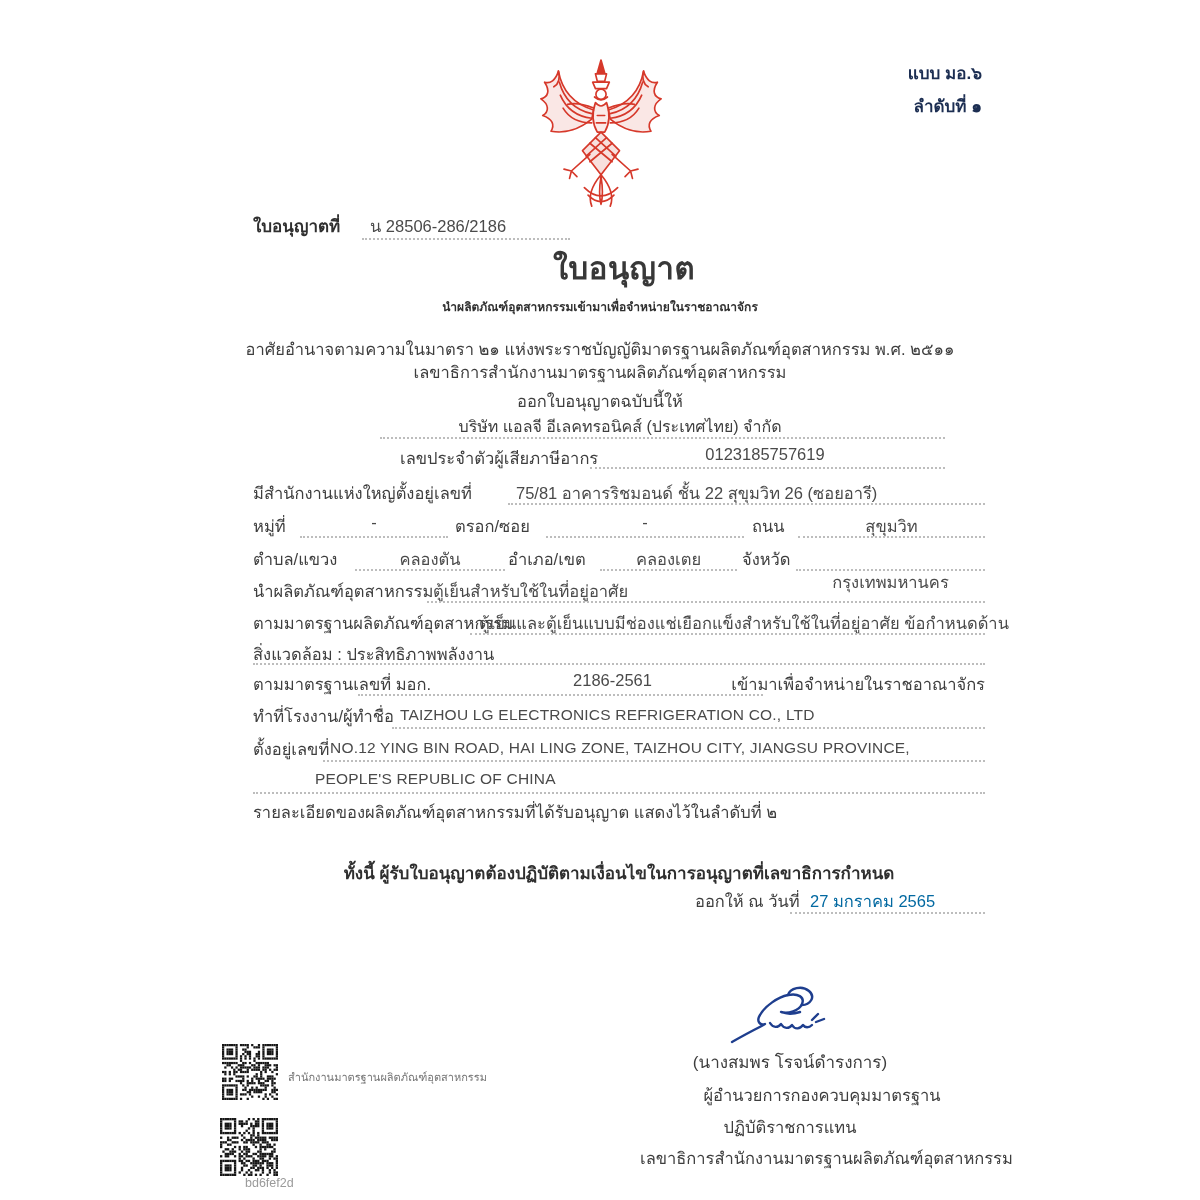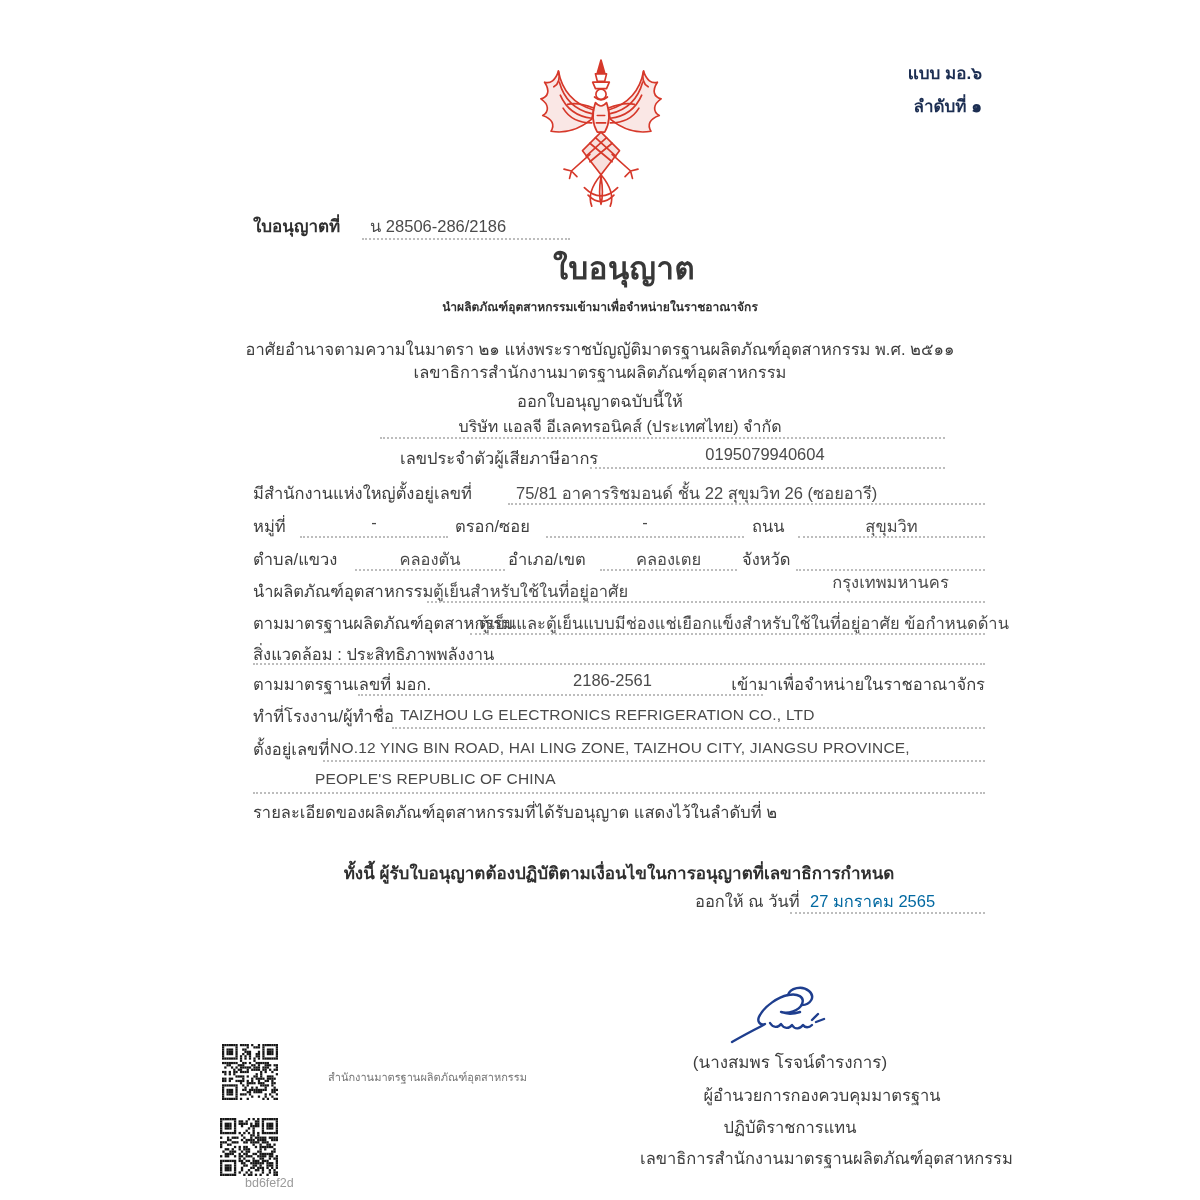--- a/index.html
+++ b/index.html
@@ -5,21 +5,21 @@
   html,body{margin:0;padding:0;background:#ffffff;}
   .page{position:relative;width:1200px;height:1200px;background:#ffffff;overflow:hidden;
         font-family:"Liberation Sans","DejaVu Sans",sans-serif;color:#3e3e3e;font-size:16.5px;}
   .abs{position:absolute;white-space:nowrap;}
   .b{font-weight:700;color:#2f2f2f;}
   .ctr{left:0;width:1200px;text-align:center;}
   .dot{position:absolute;height:0;border-bottom:2px dotted #bdbdbd;}
   .title{font-size:31px;font-weight:700;color:#383838;letter-spacing:.5px;}
   .navy{color:#1c2e52;font-weight:700;font-size:17px;line-height:33px;text-align:right;}
   .latin{font-size:15.5px;color:#4a4a4a;letter-spacing:.2px;}
-  .small-cap{font-size:11px;color:#767676;margin-left:40px;}
+  .small-cap{font-size:11px;color:#767676;}
   .hash-cap{font-size:12.5px;color:#9a9a9a;}
   .vcenter{text-align:center;}
   svg{display:block;}
 </style>
 </head>
 <body>
 
 <div class="page">
 
   <div class="abs navy" style="left:780px;top:57px;width:202px;">
@@ -78,21 +78,21 @@
   <div class="abs ctr title" style="top:243px;padding-left:24px;">ใบอนุญาต</div>
   <div class="abs ctr b" style="top:297px;font-size:12px;">นำผลิตภัณฑ์อุตสาหกรรมเข้ามาเพื่อจำหน่ายในราชอาณาจักร</div>
   <div class="abs ctr" style="top:336px;">อาศัยอำนาจตามความในมาตรา ๒๑ แห่งพระราชบัญญัติมาตรฐานผลิตภัณฑ์อุตสาหกรรม พ.ศ. ๒๕๑๑</div>
   <div class="abs ctr" style="top:359px;">เลขาธิการสำนักงานมาตรฐานผลิตภัณฑ์อุตสาหกรรม</div>
   <div class="abs ctr" style="top:388px;">ออกใบอนุญาตฉบับนี้ให้</div>
 
   <div class="abs ctr" style="top:414px;font-size:16px;margin-left:20px;">บริษัท แอลจี อีเลคทรอนิคส์ (ประเทศไทย) จำกัด</div>
   <div class="dot" style="left:380px;top:437px;width:565px;"></div>
 
   <div class="abs" style="left:400px;top:445px;">เลขประจำตัวผู้เสียภาษีอากร</div>
-  <div class="abs vcenter" style="left:595px;top:445px;width:340px;color:#4a4a4a;">0195079940604</div>
+  <div class="abs vcenter" style="left:595px;top:445px;width:340px;color:#4a4a4a;">0123185757619</div>
   <div class="dot" style="left:590px;top:467px;width:355px;"></div>
 
   <div class="abs" style="left:253px;top:480px;">มีสำนักงานแห่งใหญ่ตั้งอยู่เลขที่</div>
   <div class="abs" style="left:516px;top:480px;color:#4a4a4a;">75/81 อาคารริชมอนด์ ชั้น 22 สุขุมวิท 26 (ซอยอารี)</div>
   <div class="dot" style="left:508px;top:503px;width:477px;"></div>
 
   <div class="abs" style="left:253px;top:513px;">หมู่ที่</div>
   <div class="abs vcenter" style="left:300px;top:513px;width:148px;color:#4a4a4a;">-</div>
   <div class="abs" style="left:455px;top:513px;">ตรอก/ซอย</div>
   <div class="abs vcenter" style="left:546px;top:513px;width:198px;color:#4a4a4a;">-</div>

